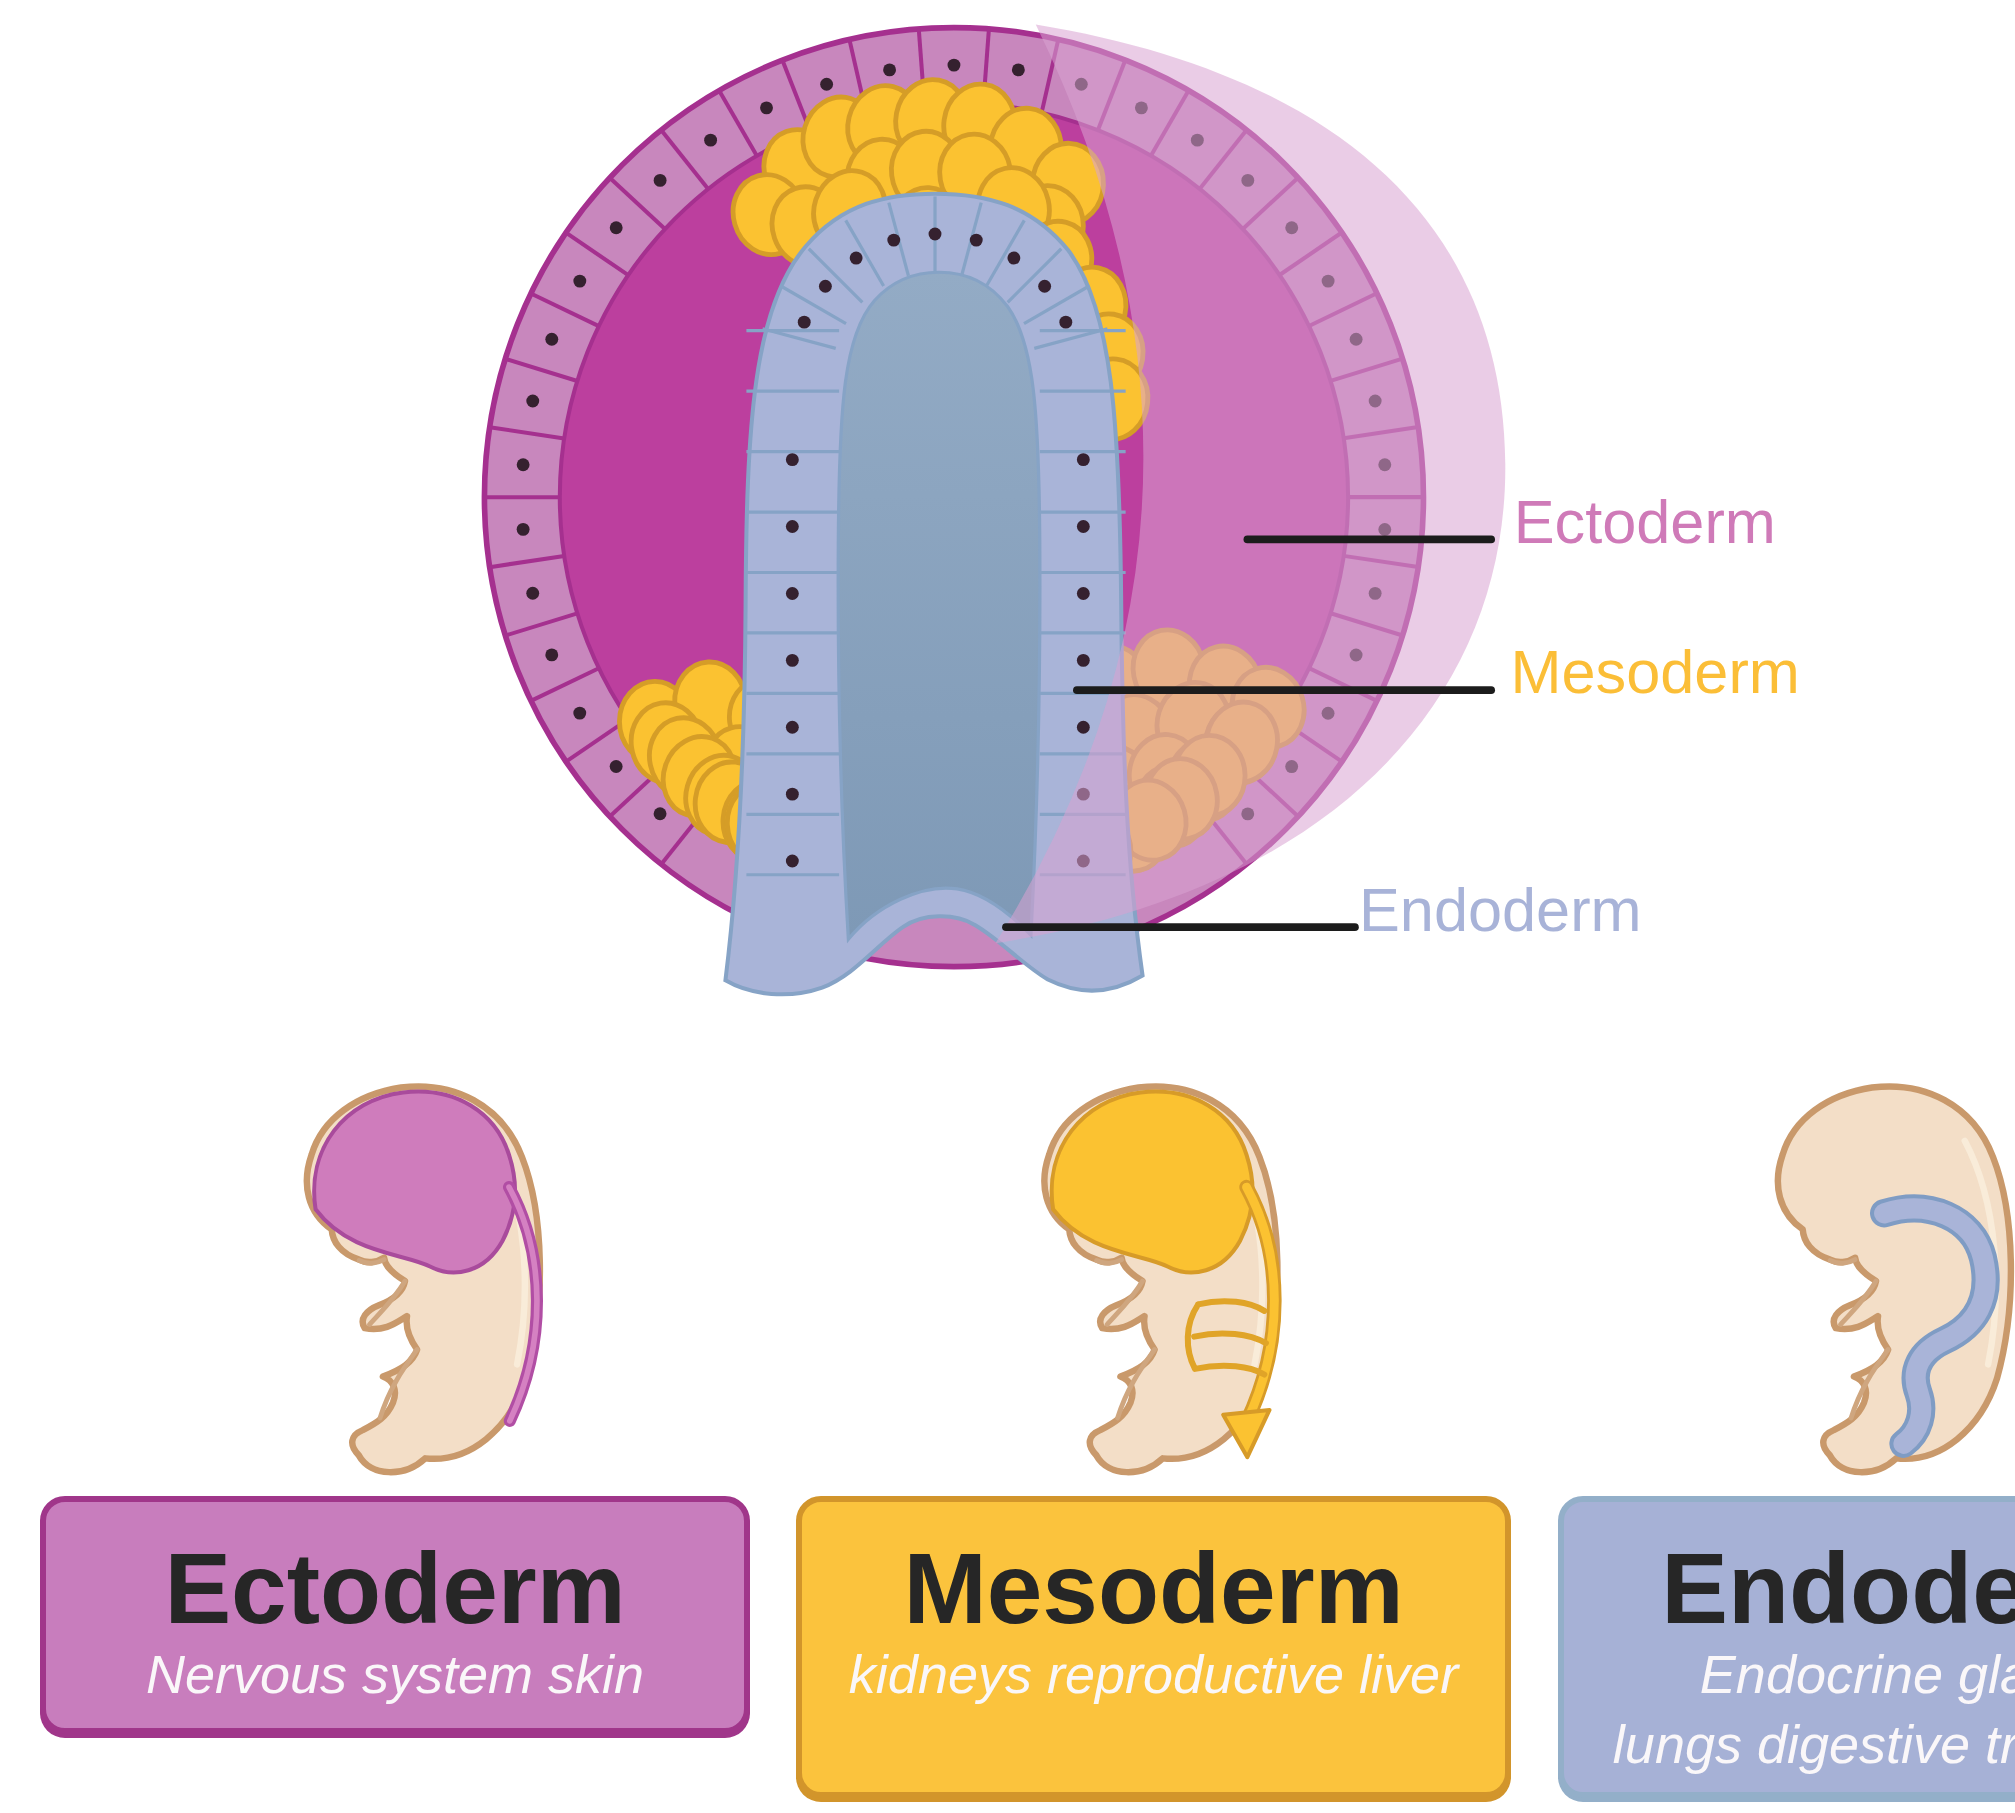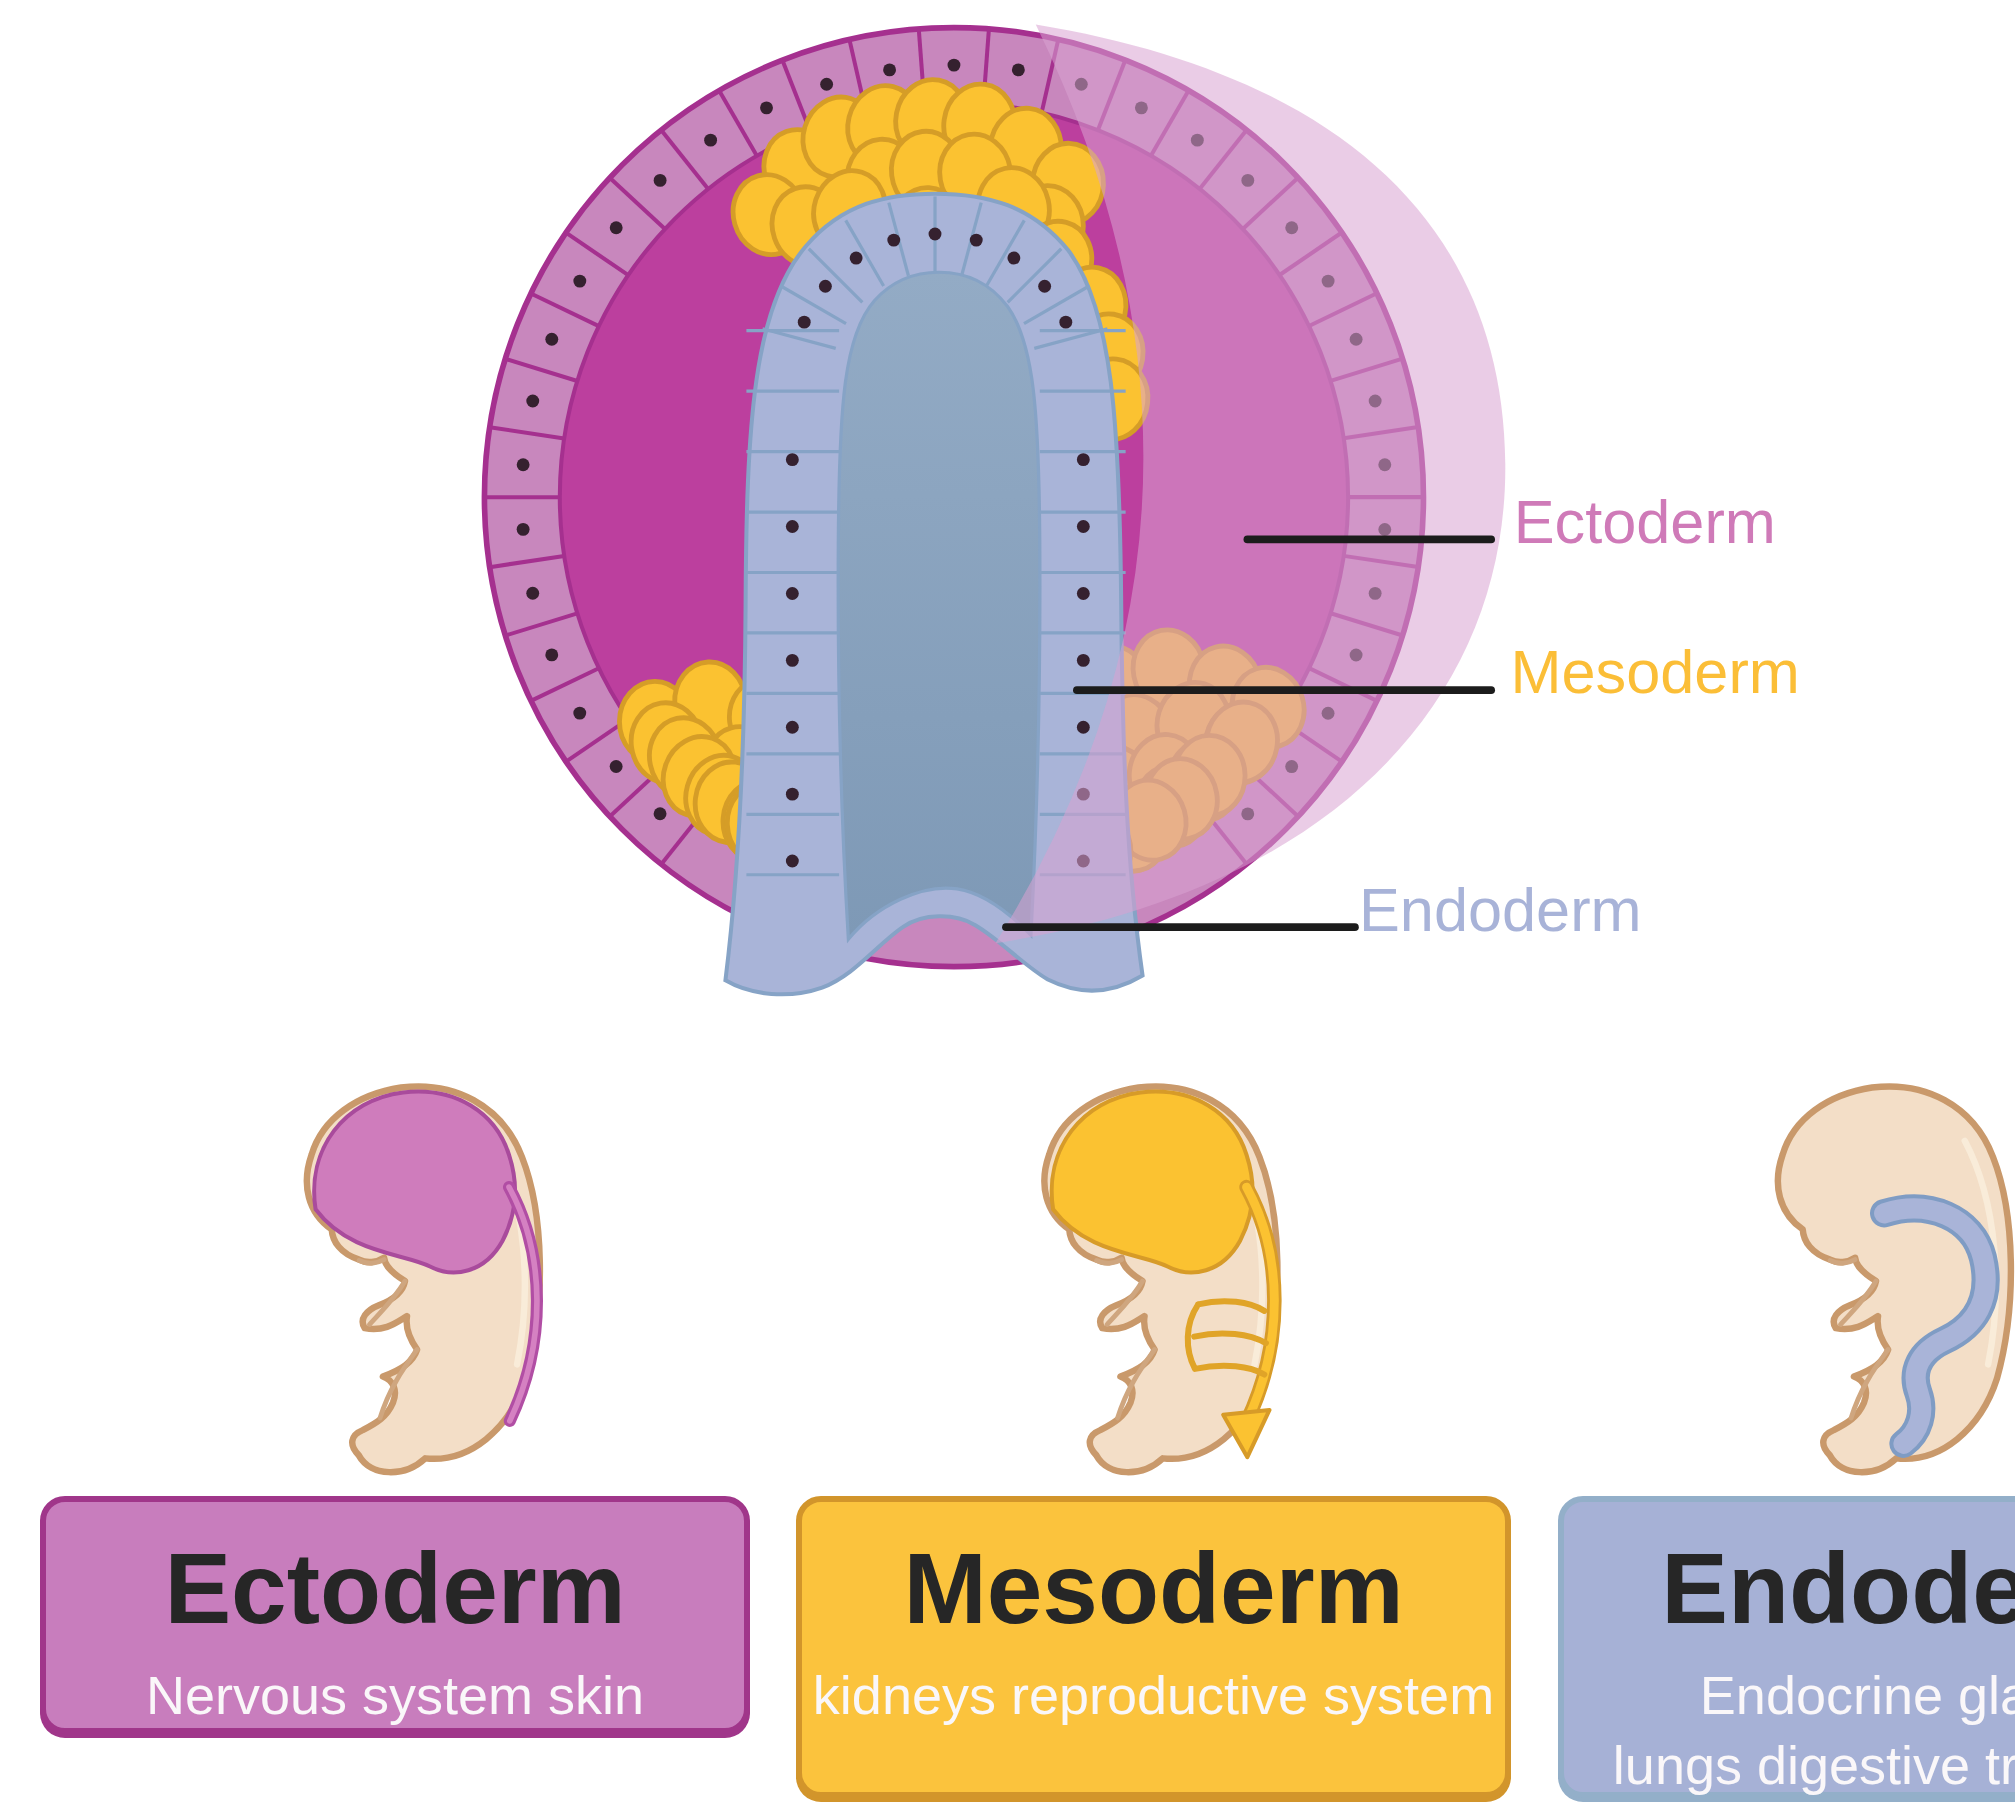--- a/index.html
+++ b/index.html
@@ -20,21 +20,21 @@
 
   
   .embryo-body{fill:var(--skin);stroke:var(--skin-line);stroke-width:16;stroke-linejoin:round;}
   .embryo-crease{fill:none;stroke:#cfa67f;stroke-width:12;stroke-linecap:round;}
   .embryo-highlight{fill:none;stroke:#f9ecd9;stroke-width:16;stroke-linecap:round;}
 
   
   .card{position:absolute;box-sizing:border-box;border-radius:25px;
         border:6.4px solid #000;text-align:center;padding-top:35px;}
   .card-title{font-size:100px;font-weight:bold;color:#262626;line-height:1.02;}
-  .card-sub{margin-top:21px;font-size:54px;line-height:1.3;color:#faf7f9;}
+  .card-sub{font-size:54px;line-height:1.3;color:#faf7f9;font-style:italic;}
   #card-ectoderm{left:40px;top:1496px;width:710px;height:238px;}
   #card-mesoderm{left:796px;top:1496px;width:715px;height:302px;}
   #card-endoderm{left:1558px;top:1496px;width:701px;height:302px;}
 </style>
 </head>
 <body>
 
 <svg id="diagram" viewBox="0 0 5625 4500">
   <defs>
     <linearGradient id="cavityGrad" x1="0" y1="0" x2="0" y2="1">
@@ -349,21 +349,21 @@
 <div class="card" id="card-ectoderm" style="background: rgb(200, 125, 189); border-color: rgb(160, 54, 138); box-shadow: rgb(160, 54, 138) 0px 4px 0px;">
   <div class="card-title">Ectoderm</div>
   <div class="card-sub">
     <div>Nervous system skin</div>
   </div>
 </div>
 
 <div class="card" id="card-mesoderm" style="background: rgb(251, 195, 61); border-color: rgb(210, 149, 43); box-shadow: rgb(210, 149, 43) 0px 4px 0px;">
   <div class="card-title">Mesoderm</div>
   <div class="card-sub">
-    <div>kidneys reproductive system</div>
+    <div>kidneys reproductive liver</div>
   </div>
 </div>
 
 <div class="card" id="card-endoderm" style="background: rgb(166, 177, 214); border-color: rgb(147, 175, 201); box-shadow: rgb(147, 175, 201) 0px 4px 0px;">
   <div class="card-title">Endoderm</div>
   <div class="card-sub">
     <div>Endocrine glands</div>
     <div>lungs digestive tract liver</div>
   </div>
 </div>

